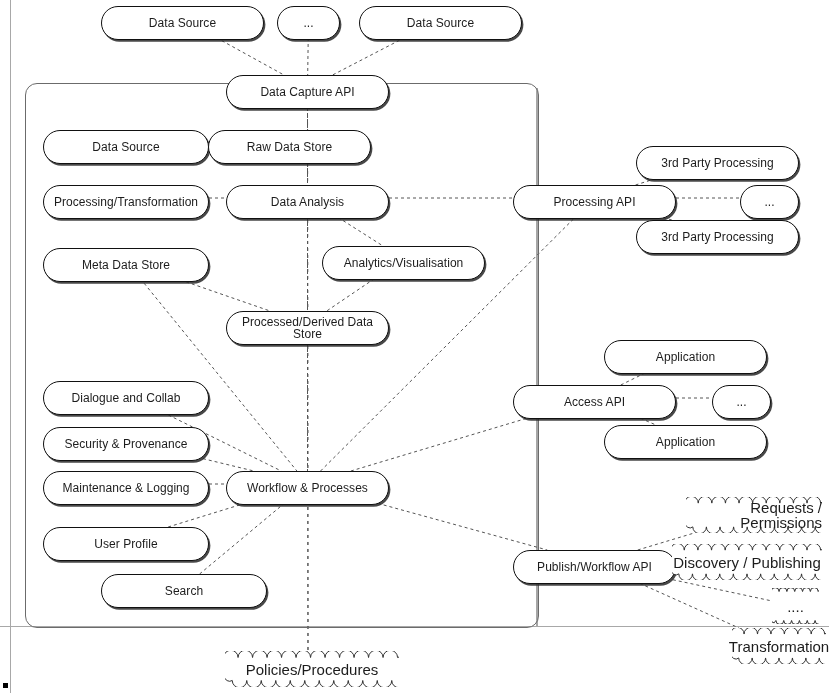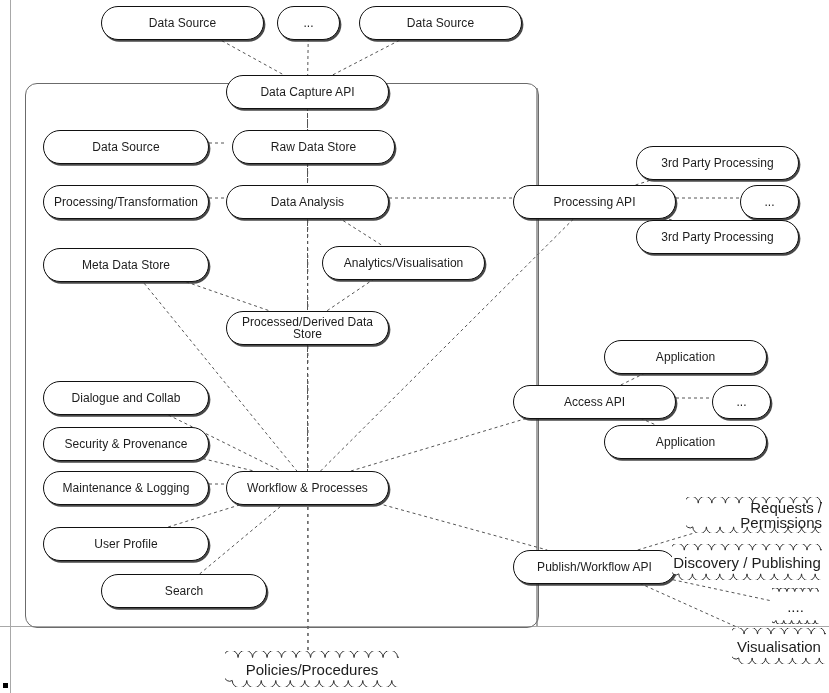--- a/index.html
+++ b/index.html
@@ -131,21 +131,21 @@
     </svg>
 
   <div id="corner-dot" style="left:3px; top:683px;"></div>
 
   <div id="nodes-layer">
       <div class="node rbox" style="left: 101px; top: 6px; width: 163px; height: 26px; border-color: rgb(17, 17, 17); color: rgb(28, 28, 28);">Data Source</div>
       <div class="node rbox" style="left: 277px; top: 6px; width: 63px; height: 26px; border-color: rgb(17, 17, 17); color: rgb(28, 28, 28);">...</div>
       <div class="node rbox" style="left: 359px; top: 6px; width: 163px; height: 26px; border-color: rgb(17, 17, 17); color: rgb(28, 28, 28);">Data Source</div>
       <div class="node rbox" style="left: 226px; top: 75px; width: 163px; height: 28px; border-color: rgb(17, 17, 17); color: rgb(28, 28, 28); text-align: right;">Data Capture API</div>
       <div class="node rbox" style="left: 43px; top: 130px; width: 166px; height: 26px; border-color: rgb(17, 17, 17); color: rgb(28, 28, 28);">Data Source</div>
-      <div class="node rbox" style="left: 232px; top: 130px; width: 163px; height: 26px; border-color: rgb(17, 17, 17); color: rgb(28, 28, 28);">Raw Data Store</div>
+      <div class="node rbox" style="left: 208px; top: 130px; width: 163px; height: 26px; border-color: rgb(17, 17, 17); color: rgb(28, 28, 28);">Raw Data Store</div>
       <div class="node rbox" style="left: 43px; top: 185px; width: 166px; height: 26px; border-color: rgb(17, 17, 17); color: rgb(28, 28, 28); text-align: right;">Processing/Transformation</div>
       <div class="node rbox" style="left: 226px; top: 185px; width: 163px; height: 26px; border-color: rgb(17, 17, 17); color: rgb(28, 28, 28); text-align: right;">Data Analysis</div>
       <div class="node rbox" style="left: 513px; top: 185px; width: 163px; height: 26px; border-color: rgb(17, 17, 17); color: rgb(28, 28, 28);">Processing API</div>
       <div class="node rbox" style="left: 636px; top: 146px; width: 163px; height: 26px; border-color: rgb(17, 17, 17); color: rgb(28, 28, 28);">3rd Party Processing</div>
       <div class="node rbox" style="left: 740px; top: 185px; width: 59px; height: 26px; border-color: rgb(17, 17, 17); color: rgb(28, 28, 28);">...</div>
       <div class="node rbox" style="left: 636px; top: 220px; width: 163px; height: 26px; border-color: rgb(17, 17, 17); color: rgb(28, 28, 28);">3rd Party Processing</div>
       <div class="node rbox" style="left: 43px; top: 248px; width: 166px; height: 26px; border-color: rgb(17, 17, 17); color: rgb(28, 28, 28);">Meta Data Store</div>
       <div class="node rbox" style="left: 322px; top: 246px; width: 163px; height: 26px; border-color: rgb(17, 17, 17); color: rgb(28, 28, 28);">Analytics/Visualisation</div>
       <div class="node rbox" style="left: 226px; top: 311px; width: 163px; height: 26px; border-color: rgb(17, 17, 17); color: rgb(28, 28, 28);">Processed/Derived Data Store</div>
       <div class="node rbox" style="left: 604px; top: 340px; width: 163px; height: 26px; border-color: rgb(17, 17, 17); color: rgb(28, 28, 28);">Application</div>
@@ -176,21 +176,21 @@
       <div class="cloudwrap" style="left: 772px; top: 588px; width: 47px; height: 36px;">
         <svg width="47" height="36" viewBox="0 0 47 36">
           <path d="M 3.9166666666666665 32.475 A 3.9166666666666665 3.9166666666666665 0 0 0 11.75 32.475 A 3.9166666666666665 3.9166666666666665 0 0 0 19.583333333333332 32.475 A 3.9166666666666665 3.9166666666666665 0 0 0 27.416666666666664 32.475 A 3.9166666666666665 3.9166666666666665 0 0 0 35.25 32.475 A 3.9166666666666665 3.9166666666666665 0 0 0 43.083333333333336 32.475 A 3.9166666666666665 3.9166666666666665 0 0 0 50.91666666666667 32.475 A 4.308333333333334 16.041666666666668 0 0 0 46.21666666666667 3.525 A 3.9166666666666665 3.9166666666666665 0 0 0 38.38333333333333 3.525 A 3.9166666666666665 3.9166666666666665 0 0 0 30.55 3.525 A 3.9166666666666665 3.9166666666666665 0 0 0 22.71666666666667 3.525 A 3.9166666666666665 3.9166666666666665 0 0 0 14.883333333333336 3.525 A 3.9166666666666665 3.9166666666666665 0 0 0 7.050000000000003 3.525 A 3.9166666666666665 3.9166666666666665 0 0 0 -0.7833333333333297 3.525 A 4.308333333333334 16.041666666666668 0 0 0 3.9166666666666665 32.475 Z" fill="#ffffff" stroke="#333333" stroke-width="1"></path>
         </svg>
         <div class="cloud-label">....</div>
       </div>
       <div class="cloudwrap" style="left: 732px; top: 628px; width: 94px; height: 36px;">
         <svg width="94" height="36" viewBox="0 0 94 36">
           <path d="M 6.714285714285714 29.957142857142856 A 6.714285714285714 6.714285714285714 0 0 0 20.142857142857142 29.957142857142856 A 6.714285714285714 6.714285714285714 0 0 0 33.57142857142857 29.957142857142856 A 6.714285714285714 6.714285714285714 0 0 0 47 29.957142857142856 A 6.714285714285714 6.714285714285714 0 0 0 60.42857142857143 29.957142857142856 A 6.714285714285714 6.714285714285714 0 0 0 73.85714285714286 29.957142857142856 A 6.714285714285714 6.714285714285714 0 0 0 87.28571428571429 29.957142857142856 A 6.714285714285714 6.714285714285714 0 0 0 100.71428571428572 29.957142857142856 A 7.385714285714286 14.642857142857142 0 0 0 92.65714285714286 6.042857142857143 A 6.714285714285714 6.714285714285714 0 0 0 79.22857142857143 6.042857142857143 A 6.714285714285714 6.714285714285714 0 0 0 65.8 6.042857142857143 A 6.714285714285714 6.714285714285714 0 0 0 52.37142857142857 6.042857142857143 A 6.714285714285714 6.714285714285714 0 0 0 38.942857142857136 6.042857142857143 A 6.714285714285714 6.714285714285714 0 0 0 25.514285714285705 6.042857142857143 A 6.714285714285714 6.714285714285714 0 0 0 12.085714285714277 6.042857142857143 A 6.714285714285714 6.714285714285714 0 0 0 -1.3428571428571523 6.042857142857143 A 7.385714285714286 14.642857142857142 0 0 0 6.714285714285714 29.957142857142856 Z" fill="#ffffff" stroke="#333333" stroke-width="1"></path>
         </svg>
-        <div class="cloud-label">Visualisation</div>
+        <div class="cloud-label">Transformation</div>
       </div>
       <div class="cloudwrap" style="left: 225px; top: 651px; width: 174px; height: 36px;">
         <svg width="174" height="36" viewBox="0 0 174 36">
           <path d="M 7.25 29.475 A 7.25 7.25 0 0 0 21.75 29.475 A 7.25 7.25 0 0 0 36.25 29.475 A 7.25 7.25 0 0 0 50.75 29.475 A 7.25 7.25 0 0 0 65.25 29.475 A 7.25 7.25 0 0 0 79.75 29.475 A 7.25 7.25 0 0 0 94.25 29.475 A 7.25 7.25 0 0 0 108.75 29.475 A 7.25 7.25 0 0 0 123.25 29.475 A 7.25 7.25 0 0 0 137.75 29.475 A 7.25 7.25 0 0 0 152.25 29.475 A 7.25 7.25 0 0 0 166.75 29.475 A 7.25 7.25 0 0 0 181.25 29.475 A 7.9750000000000005 14.375 0 0 0 172.55 6.525 A 7.25 7.25 0 0 0 158.05 6.525 A 7.25 7.25 0 0 0 143.55 6.525 A 7.25 7.25 0 0 0 129.05 6.525 A 7.25 7.25 0 0 0 114.55000000000001 6.525 A 7.25 7.25 0 0 0 100.05000000000001 6.525 A 7.25 7.25 0 0 0 85.55000000000001 6.525 A 7.25 7.25 0 0 0 71.05000000000001 6.525 A 7.25 7.25 0 0 0 56.55000000000001 6.525 A 7.25 7.25 0 0 0 42.05000000000001 6.525 A 7.25 7.25 0 0 0 27.55000000000001 6.525 A 7.25 7.25 0 0 0 13.050000000000011 6.525 A 7.25 7.25 0 0 0 -1.4499999999999886 6.525 A 7.9750000000000005 14.375 0 0 0 7.25 29.475 Z" fill="#ffffff" stroke="#333333" stroke-width="1"></path>
         </svg>
         <div class="cloud-label">Policies/Procedures</div>
       </div>
     </div>
 </div>
 

